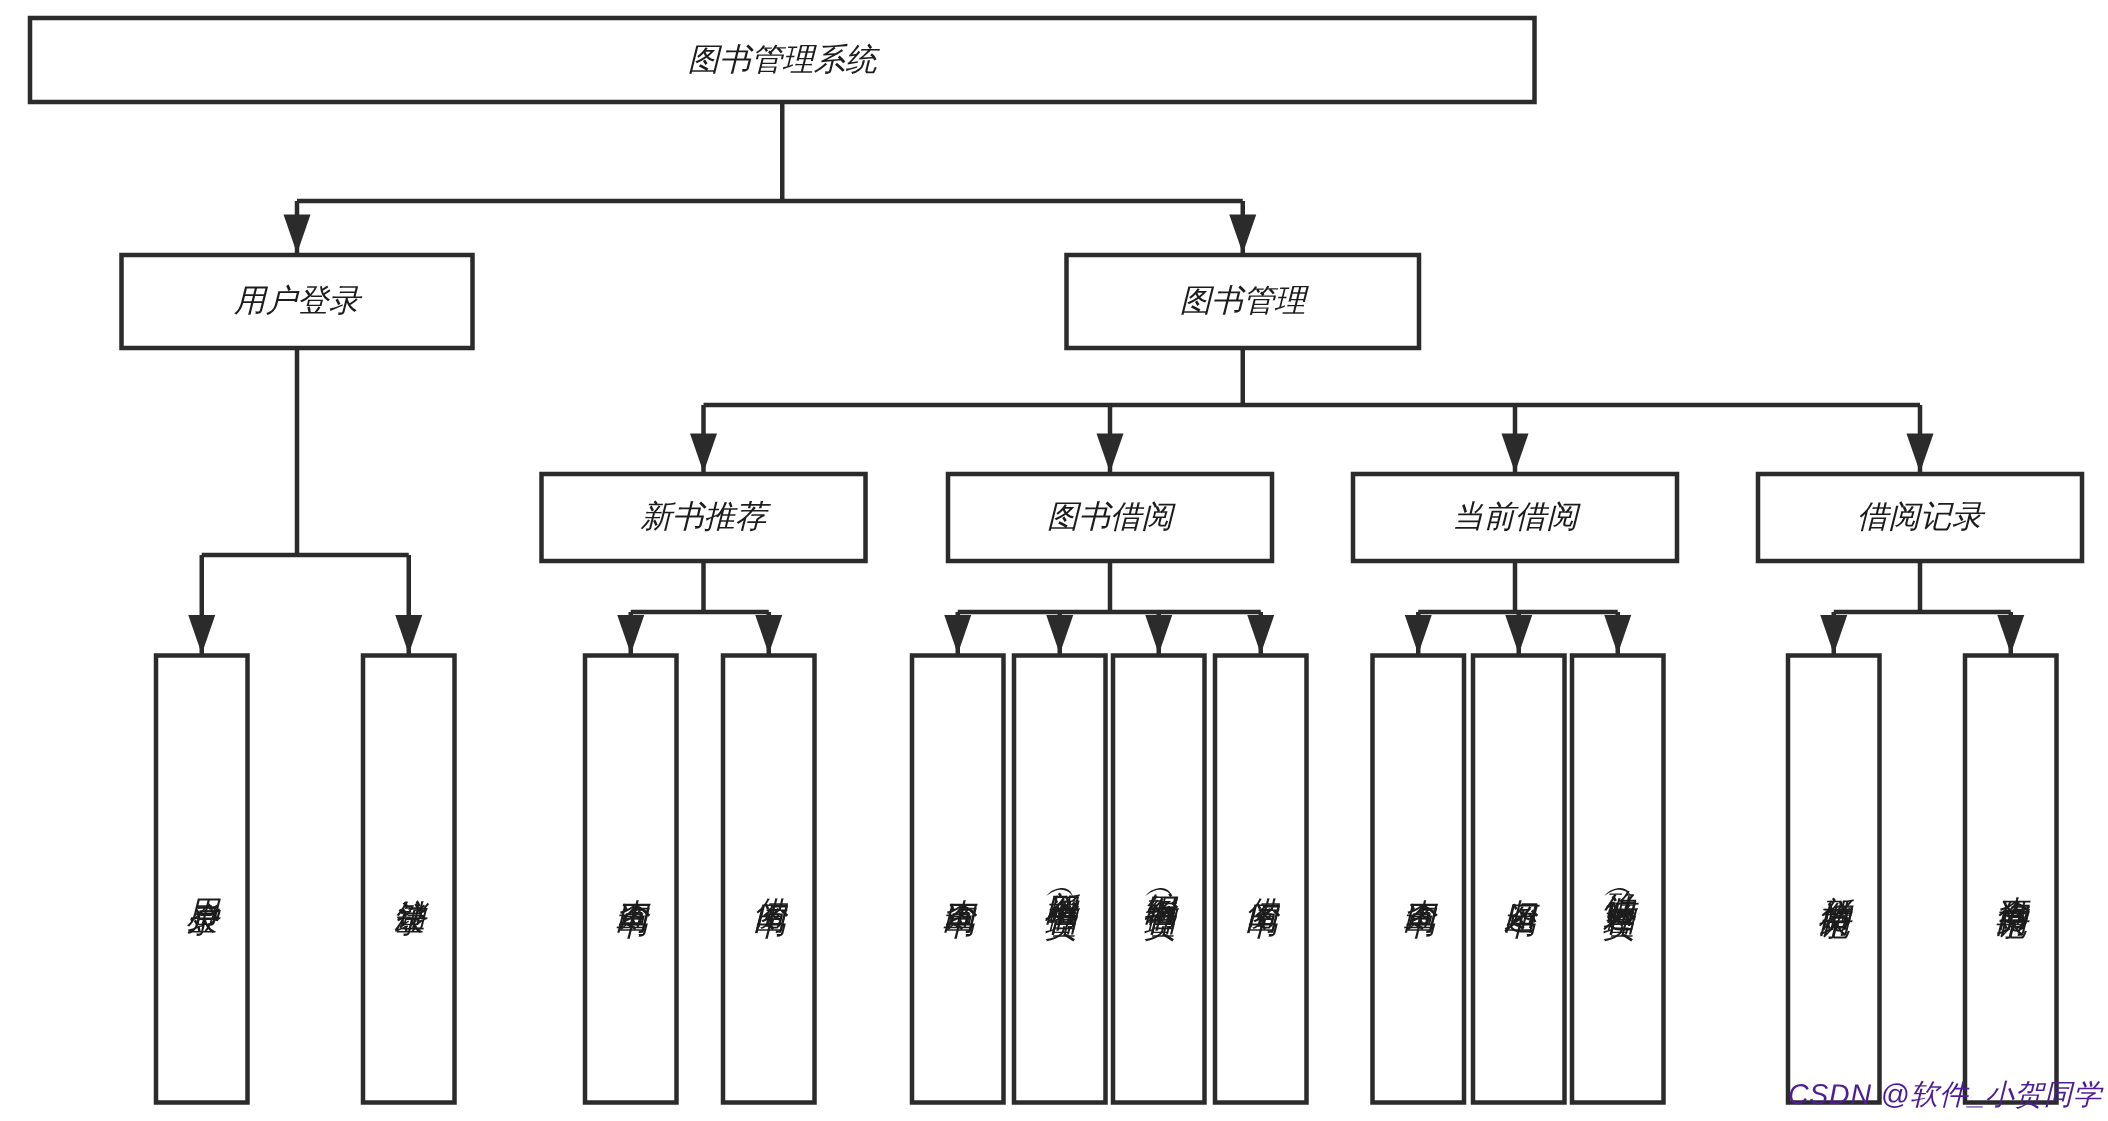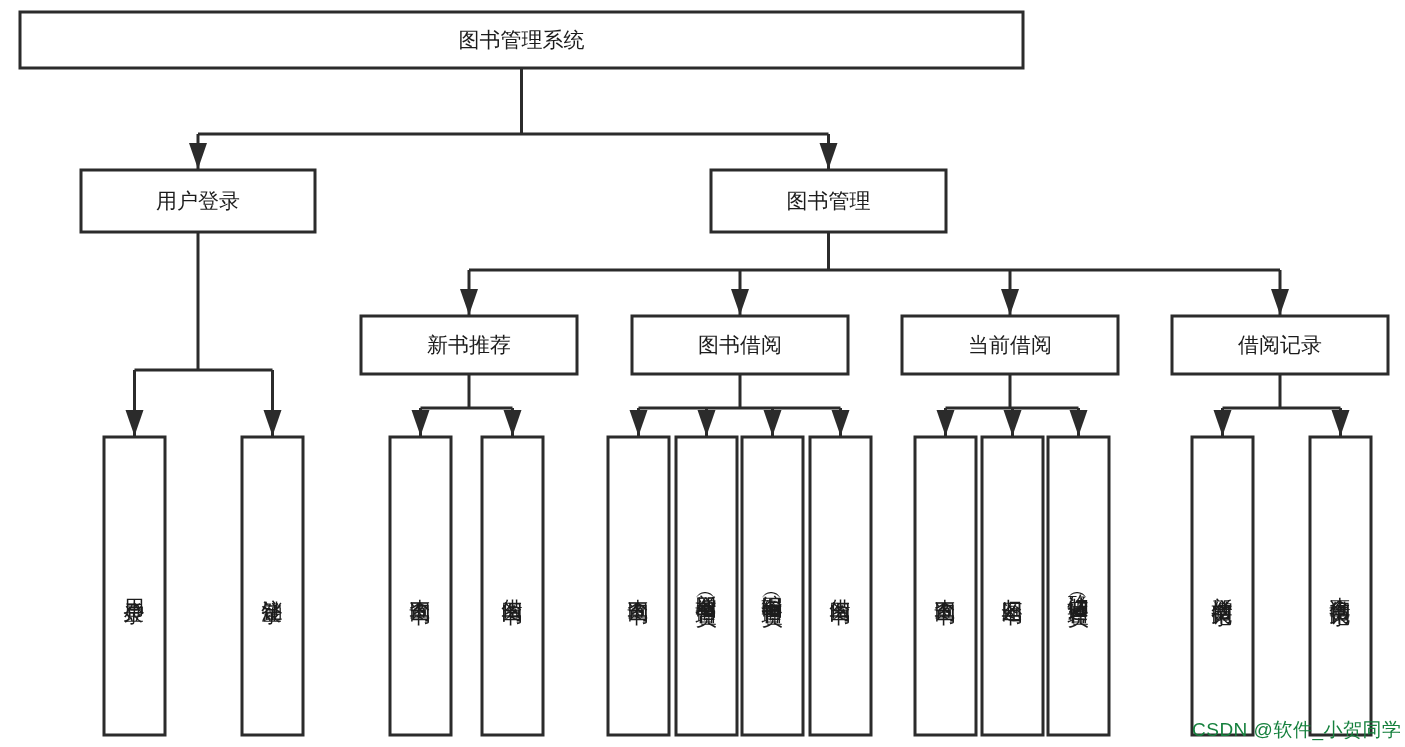--- a/index.html
+++ b/index.html
@@ -11,20 +11,21 @@
     width: 1405px;
     height: 747px;
     font-family: "Liberation Sans", "DejaVu Sans", sans-serif;
     overflow: hidden;
     position: relative;
   }
   #diagram-root {
     position: relative;
     width: 1405px;
     height: 747px;
+    font-style: italic;
   }
   svg.canvas {
     position: absolute;
     left: 0;
     top: 0;
     width: 1405px;
     height: 747px;
     display: block;
   }
   .node-box {
@@ -62,21 +63,21 @@
     align-items: center;
     justify-content: center;
     white-space: nowrap;
     pointer-events: none;
     user-select: none;
   }
   .watermark {
     position: absolute;
     font-family: "Liberation Sans", "DejaVu Sans", sans-serif;
     font-size: 19px;
-    color: #15803d;
+    color: #4c1d95;
     white-space: nowrap;
     letter-spacing: 0.5px;
   }
 </style>
 </head>
 <body>
 
 <div id="diagram-root">
 
   <svg class="canvas" viewBox="0 0 1405 747">

